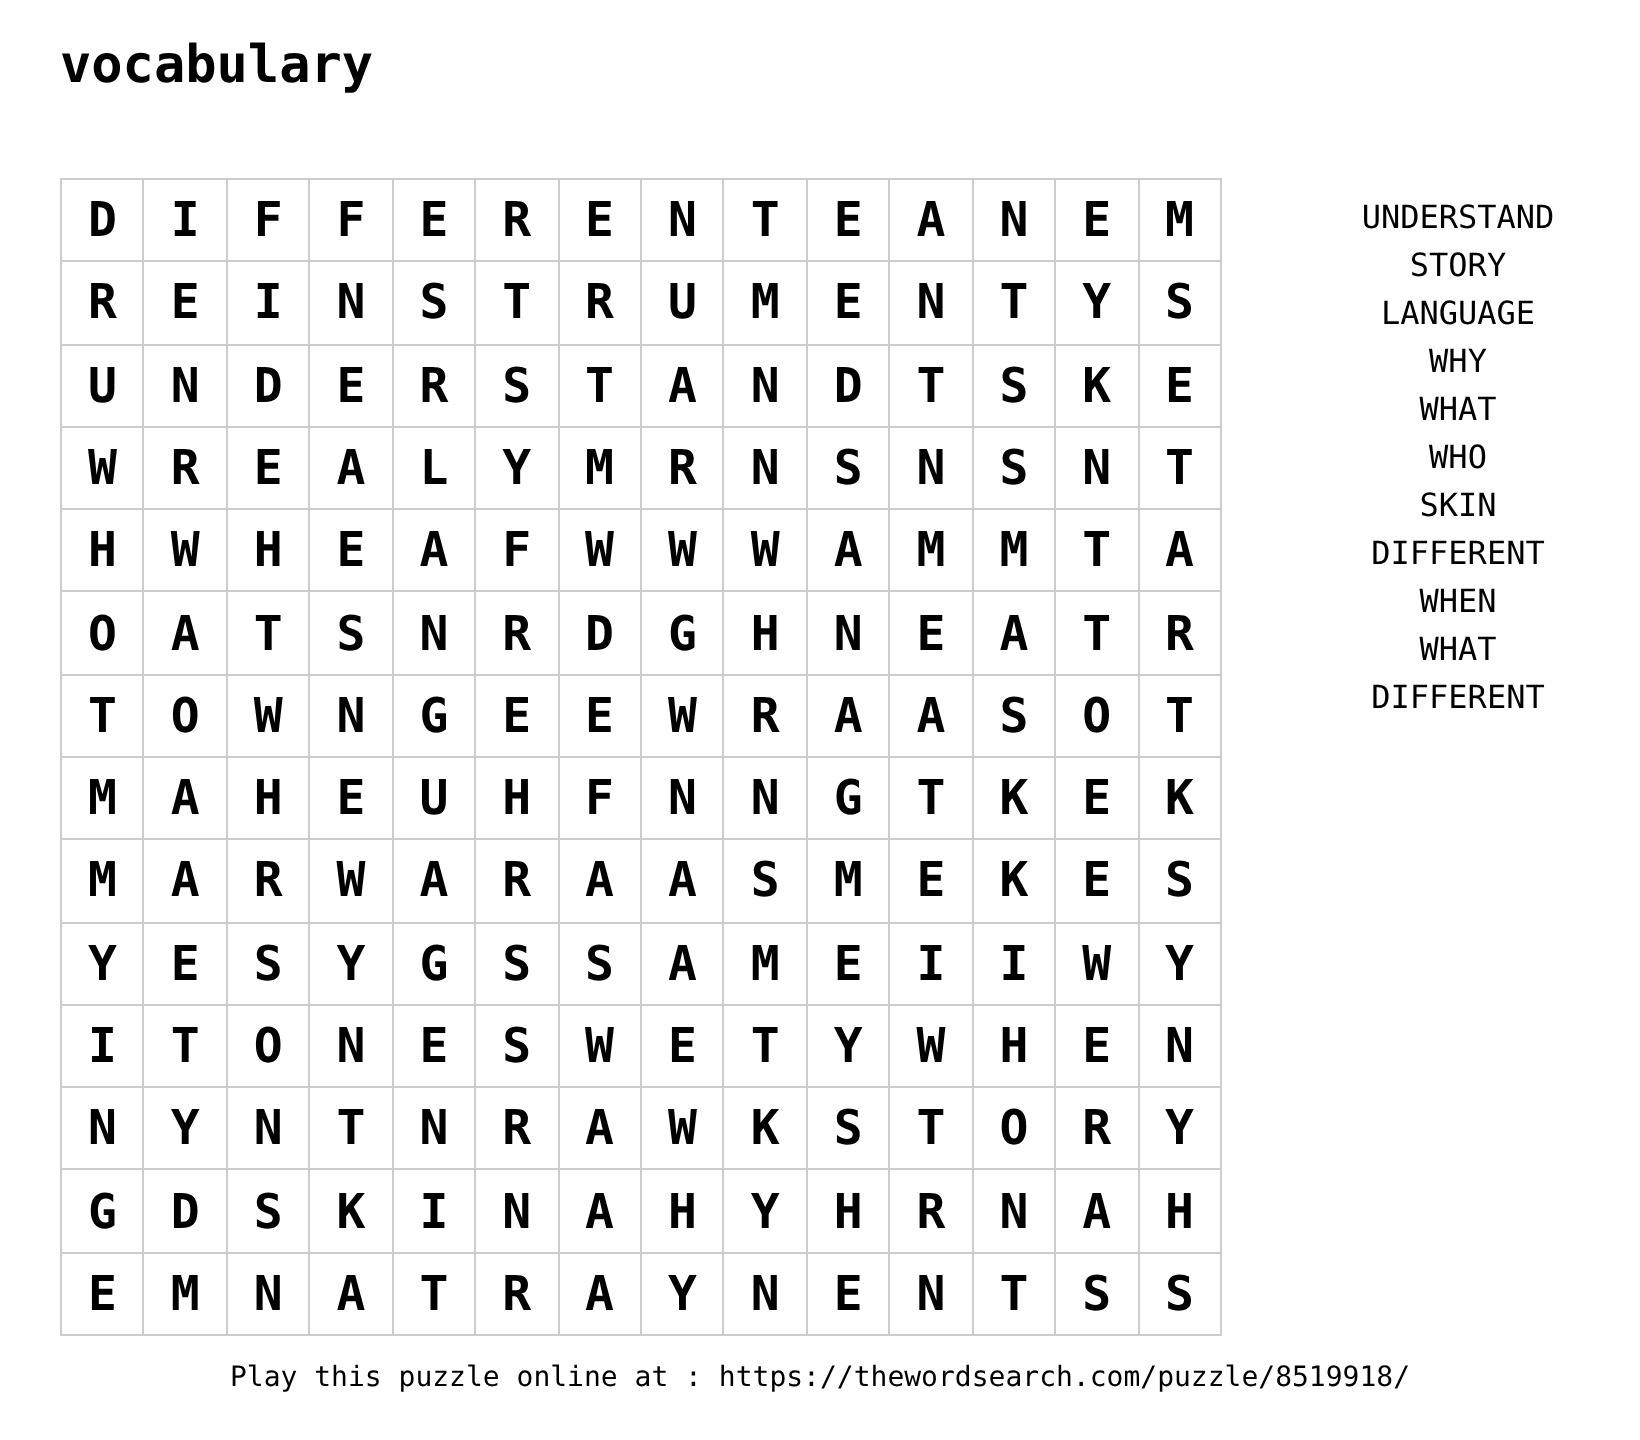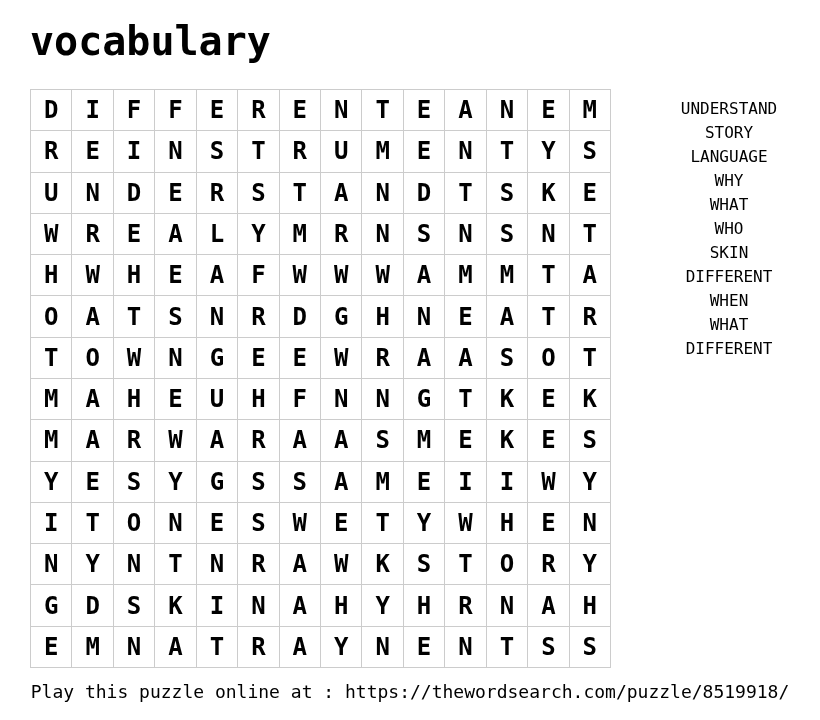--- a/index.html
+++ b/index.html
@@ -9,21 +9,21 @@
     background: #ffffff;
     font-family: "DejaVu Sans Mono", monospace;
     color: #000000;
     overflow: hidden;
     position: relative;
   }
   .title {
     position: absolute;
     left: 30px;
     top: 18px;
-    font-size: 40px;
+    font-size: 26px;
     font-weight: bold;
     letter-spacing: 0px;
     color: #000000;
   }
   .grid {
     position: absolute;
     left: 30px;
     top: 89px;
     width: 581px;
     height: 579px;
@@ -56,21 +56,21 @@
     color: #000000;
     margin-left: 19px;
   }
   .word { white-space: nowrap; }
   .footer {
     position: absolute;
     left: 0;
     top: 681px;
     width: 820px;
     text-align: center;
-    font-size: 18px;
+    font-size: 14px;
     color: #000000;
   }
 </style>
 </head>
 <body>
 
 <div class="title">vocabulary</div>
 
 <div class="grid">
     <div class="cell">D</div>

